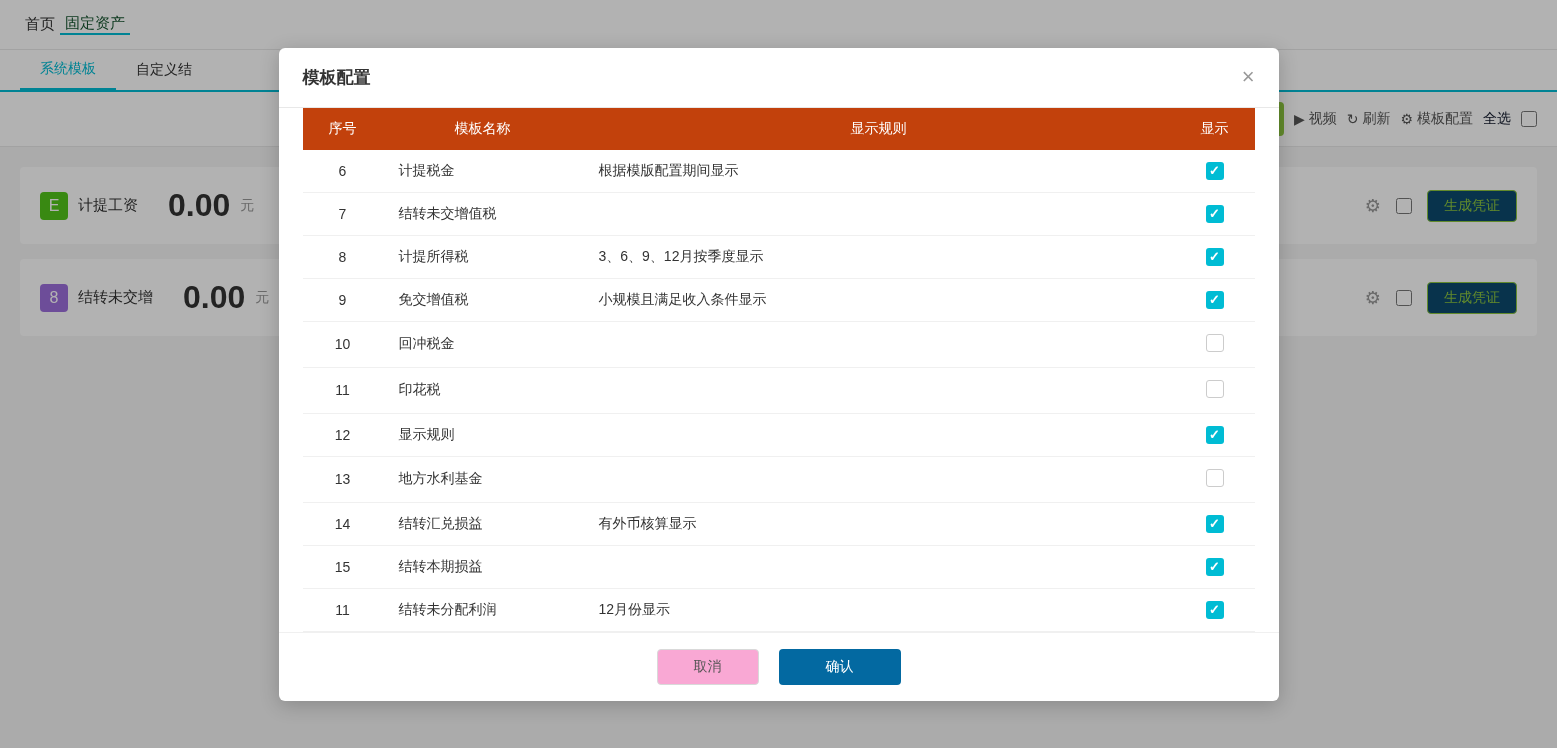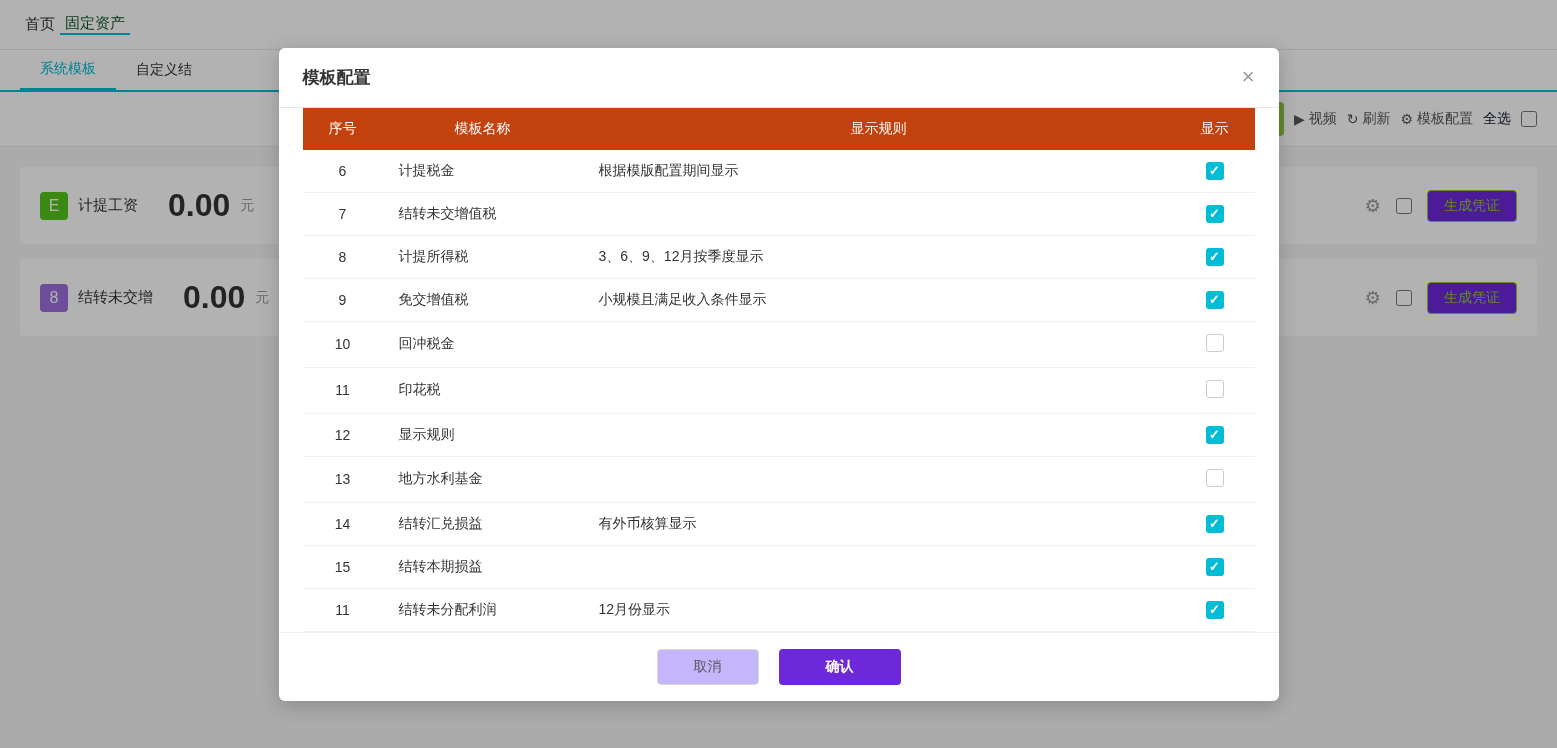--- a/index.html
+++ b/index.html
@@ -140,21 +140,21 @@
       margin-left: 20px;
     }
     .card-right {
       display: flex;
       align-items: center;
       gap: 15px;
     }
     .btn-gen {
       border: 1px solid #8dc63f;
       color: #8dc63f;
-      background: #6d28d9;
+      background: #0c4a6e;
       padding: 6px 16px;
       border-radius: 4px;
       font-size: 14px;
       cursor: pointer;
     }
     .icon-gear {
       color: #999;
       font-size: 18px;
       cursor: pointer;
     }
@@ -281,35 +281,35 @@
     .modal-footer {
       padding: 16px 24px;
       display: flex;
       justify-content: center;
       gap: 20px;
       border-top: 1px solid #f0f0f0;
     }
     .btn-cancel {
       padding: 8px 36px;
       border: 1px solid #d9d9d9;
-      background: #c4b5fd;
+      background: #f9a8d4;
       border-radius: 4px;
       font-size: 14px;
       color: #555;
       cursor: pointer;
     }
     .btn-confirm {
       padding: 8px 47px;
       border: none;
-      background: #6d28d9;
+      background: #0369a1;
       border-radius: 4px;
       font-size: 14px;
       color: #fff;
       cursor: pointer;
-      font-weight: bold;
+      font-weight: normal;
     }
 
     
     .modal-body::-webkit-scrollbar {
       width: 6px;
     }
     .modal-body::-webkit-scrollbar-thumb {
       background: #ccc;
       border-radius: 3px;
     }

